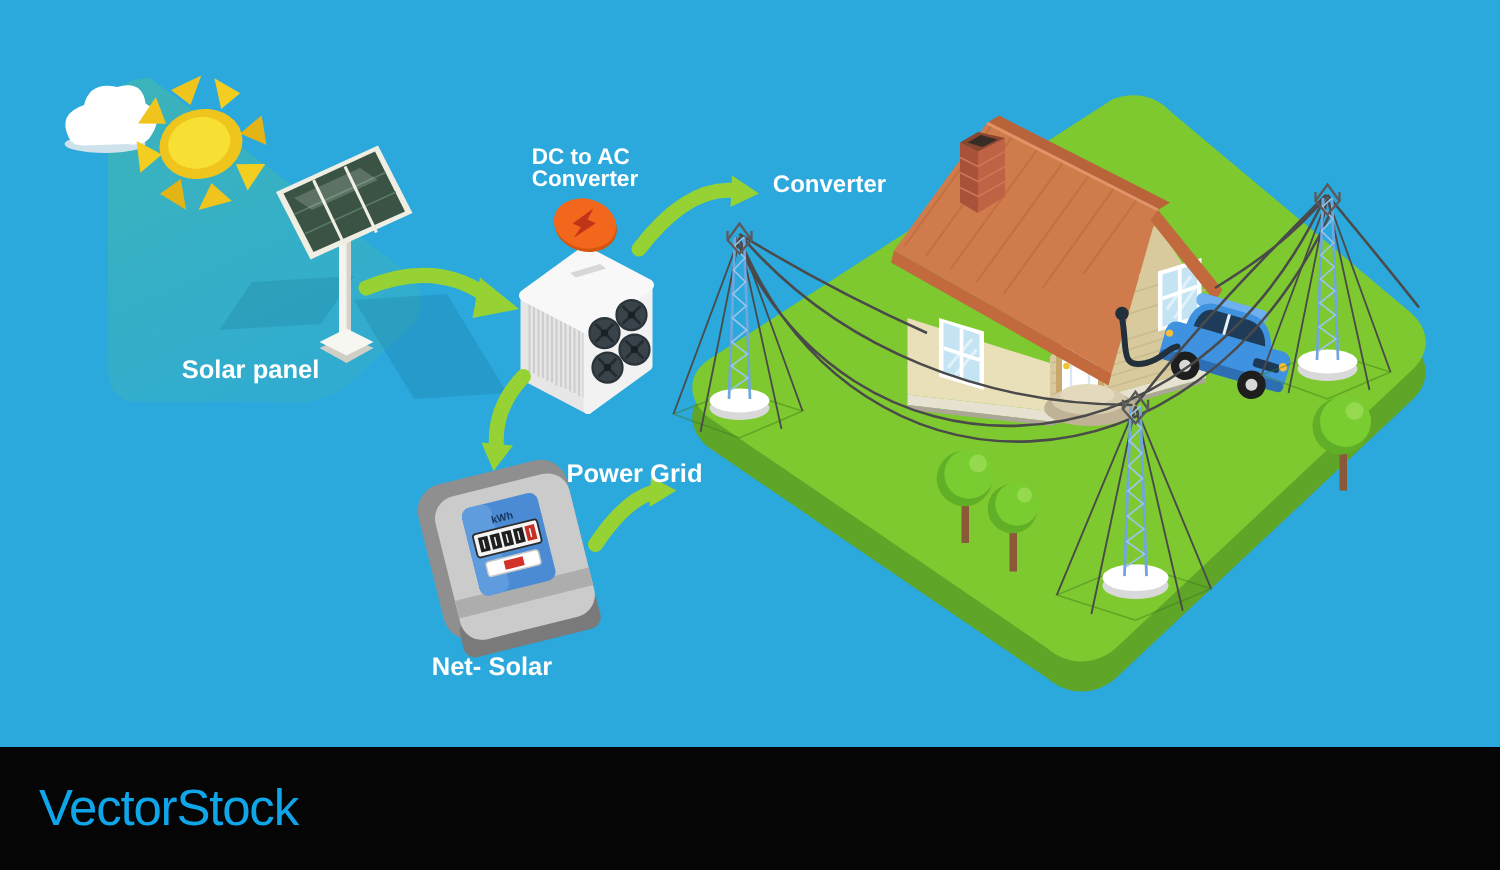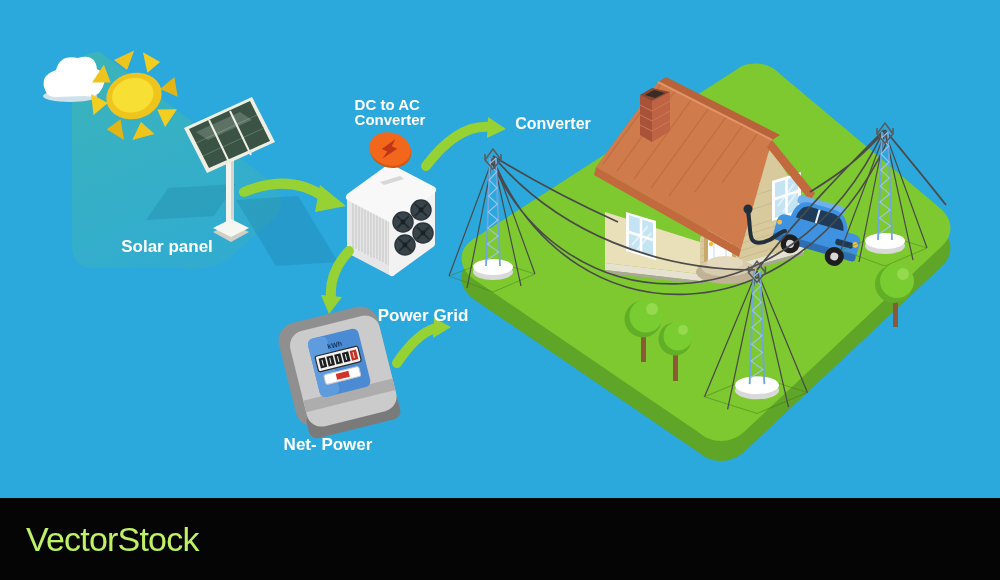--- a/index.html
+++ b/index.html
@@ -9,21 +9,21 @@
   .lbl{position:absolute;color:#fff;font-weight:bold;transform:translate(-50%,-50%);
        white-space:nowrap;}
   .lbl-solar{left:167px;top:247px;font-size:17px;}
   .lbl-conv{left:390px;top:112px;font-size:15px;line-height:15px;}
   .lbl-house{left:553px;top:124px;font-size:16px;}
   .lbl-grid{left:423px;top:316px;font-size:17px;}
   .lbl-meter{left:328px;top:445px;font-size:17px;}
   .footer{position:absolute;left:0;top:498px;width:1000px;height:82px;background:#050505;
           display:flex;align-items:center;justify-content:space-between;
           padding:0 26px;box-sizing:border-box;}
-  .brand{color:#bef264;font-size:34px;letter-spacing:-0.8px;}
+  .brand{color:#0ea5e9;font-size:34px;letter-spacing:-0.8px;}
   .url{color:#fff;font-size:26px;letter-spacing:-0.5px;}
 </style>
 </head>
 <body>
 
 <div class="stage">
 
 <svg width="1000" height="498" viewBox="0 0 1000 498">
   <defs>
     <linearGradient id="beamGrad" x1="0" y1="0" x2="0.45" y2="1">
@@ -262,19 +262,19 @@
   </g>
 </svg>
 
 <div class="lbl lbl-solar">Solar panel</div>
 <div class="lbl lbl-conv">
   <div>DC to AC</div>
   <div>Converter</div>
 </div>
 <div class="lbl lbl-house">Converter</div>
 <div class="lbl lbl-grid">Power Grid</div>
-<div class="lbl lbl-meter">Net- Power</div>
+<div class="lbl lbl-meter">Net- Solar</div>
 
 <div class="footer">
   <div class="brand">VectorStock</div>
 </div>
 
 </div>
 
 </body></html>

